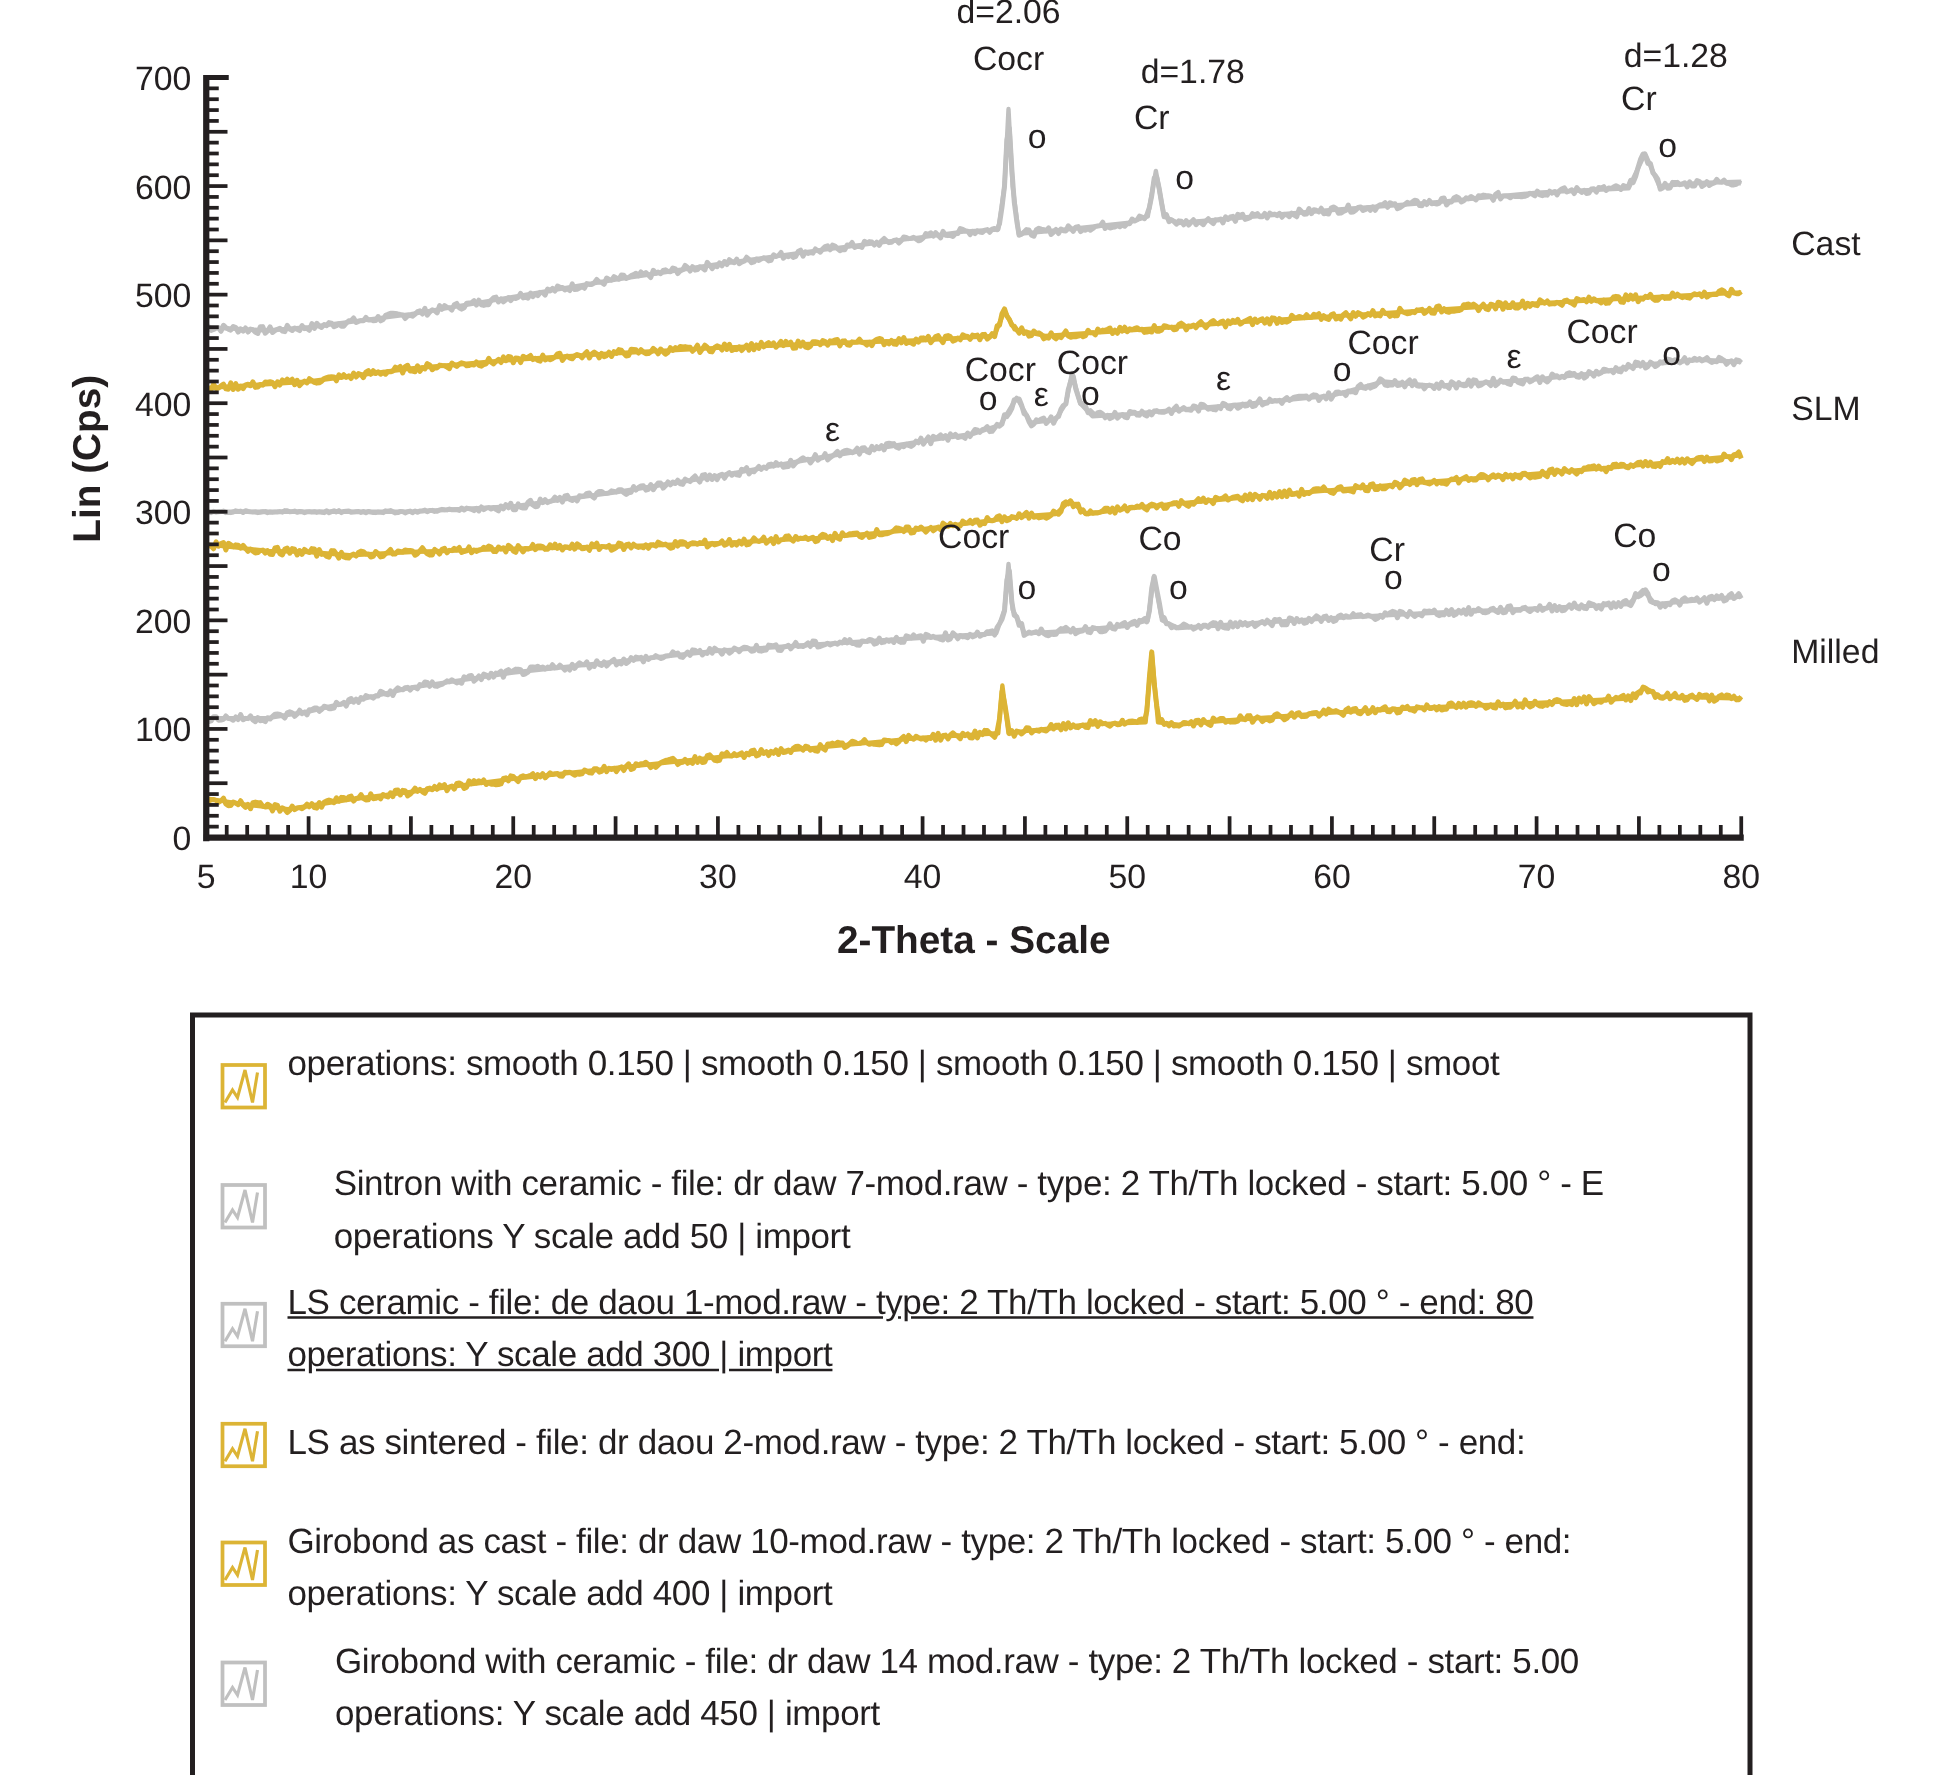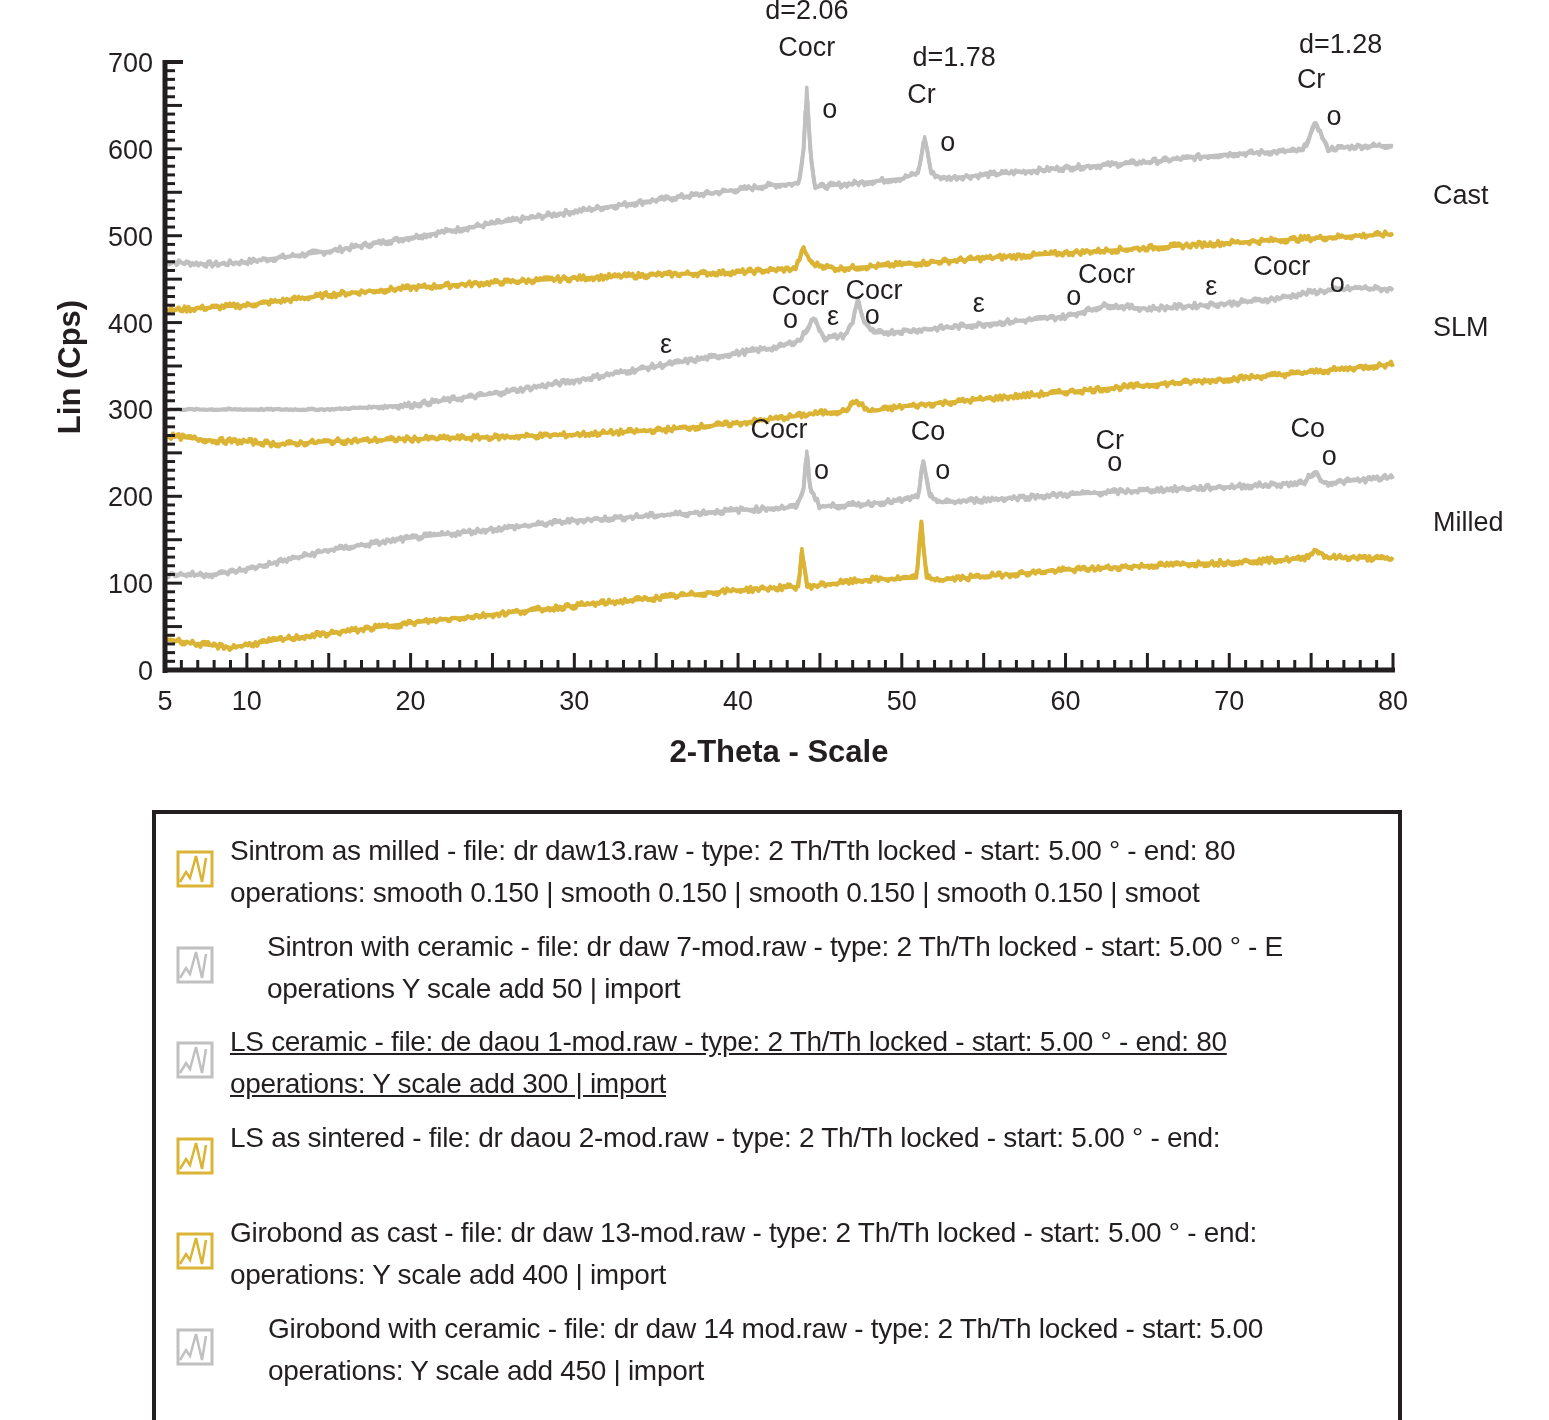--- a/index.html
+++ b/index.html
@@ -240,21 +240,20 @@
 </svg>
 
 <div class="legend">
   <div id="legend-items">
       <div class="legend-item" style="top: 16px;">
         <svg class="legend-swatch" viewBox="0 0 38 38">
           <rect x="2" y="2" width="34" height="34" fill="none" stroke="#dcb435" stroke-width="3"></rect>
           <path d="M4 32 L10 22 L14 28 L20 6 L26 32 L30 8" fill="none" stroke="#dcb435" stroke-width="2.5"></path>
         </svg>
         <div class="legend-text">
-          <div>Sintrom as milled - file: dr daw13.raw - type: 2 Th/Tth locked - start: 5.00 ° - end: 80</div>
           <div>operations: smooth 0.150 | smooth 0.150 | smooth 0.150 | smooth 0.150 | smoot</div>
         </div>
       </div>
       <div class="legend-item" style="top: 111.5px; gap: 37px;">
         <svg class="legend-swatch" viewBox="0 0 38 38">
           <rect x="2" y="2" width="34" height="34" fill="none" stroke="#c0c0c0" stroke-width="3"></rect>
           <path d="M4 32 L10 22 L14 28 L20 6 L26 32 L30 8" fill="none" stroke="#c0c0c0" stroke-width="2.5"></path>
         </svg>
         <div class="legend-text">
           <div>Sintron with ceramic - file: dr daw 7-mod.raw - type: 2 Th/Th locked - start: 5.00 ° - E</div>
@@ -264,36 +263,36 @@
       <div class="legend-item" style="top: 207px; text-decoration: underline;">
         <svg class="legend-swatch" viewBox="0 0 38 38">
           <rect x="2" y="2" width="34" height="34" fill="none" stroke="#c0c0c0" stroke-width="3"></rect>
           <path d="M4 32 L10 22 L14 28 L20 6 L26 32 L30 8" fill="none" stroke="#c0c0c0" stroke-width="2.5"></path>
         </svg>
         <div class="legend-text">
           <div>LS ceramic - file: de daou 1-mod.raw - type: 2 Th/Th locked - start: 5.00 ° - end: 80</div>
           <div>operations: Y scale add 300 | import</div>
         </div>
       </div>
-      <div class="legend-item" style="top: 302.5px;">
+      <div class="legend-item" style="top: 302.5px; align-items: flex-end;">
         <svg class="legend-swatch" viewBox="0 0 38 38">
           <rect x="2" y="2" width="34" height="34" fill="none" stroke="#dcb435" stroke-width="3"></rect>
           <path d="M4 32 L10 22 L14 28 L20 6 L26 32 L30 8" fill="none" stroke="#dcb435" stroke-width="2.5"></path>
         </svg>
         <div class="legend-text">
           <div>LS as sintered - file: dr daou 2-mod.raw - type: 2 Th/Th locked - start: 5.00 ° - end:</div>
         </div>
       </div>
       <div class="legend-item" style="top: 398px;">
         <svg class="legend-swatch" viewBox="0 0 38 38">
           <rect x="2" y="2" width="34" height="34" fill="none" stroke="#dcb435" stroke-width="3"></rect>
           <path d="M4 32 L10 22 L14 28 L20 6 L26 32 L30 8" fill="none" stroke="#dcb435" stroke-width="2.5"></path>
         </svg>
         <div class="legend-text">
-          <div>Girobond as cast - file: dr daw 13-mod.raw - type: 2 Th/Th locked - start: 5.00 ° - end:</div>
+          <div>Girobond as cast - file: dr daw 10-mod.raw - type: 2 Th/Th locked - start: 5.00 ° - end:</div>
           <div>operations: Y scale add 400 | import</div>
         </div>
       </div>
       <div class="legend-item" style="top: 493.5px; gap: 38px;">
         <svg class="legend-swatch" viewBox="0 0 38 38">
           <rect x="2" y="2" width="34" height="34" fill="none" stroke="#c0c0c0" stroke-width="3"></rect>
           <path d="M4 32 L10 22 L14 28 L20 6 L26 32 L30 8" fill="none" stroke="#c0c0c0" stroke-width="2.5"></path>
         </svg>
         <div class="legend-text">
           <div>Girobond with ceramic - file: dr daw 14 mod.raw - type: 2 Th/Th locked - start: 5.00</div>

